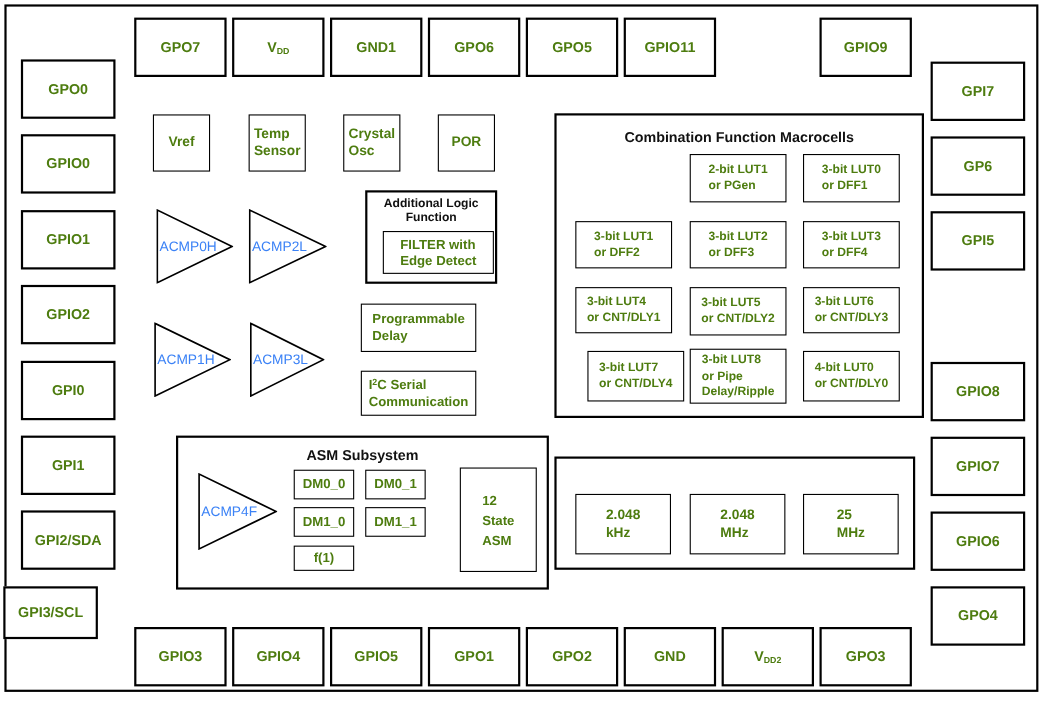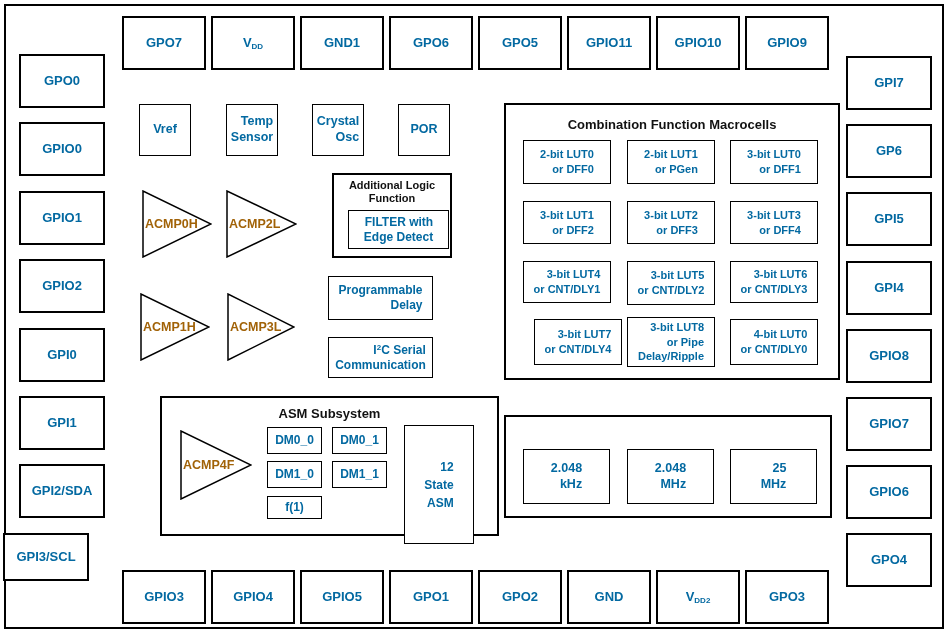--- a/index.html
+++ b/index.html
@@ -6,71 +6,69 @@
   .canvas{
     position:relative;width:952px;height:641px;background:#ffffff;
     font-family:"Liberation Sans",sans-serif;color:#111;overflow:hidden;
   }
   .chip-outline{
     position:absolute;left:4px;top:4px;width:940px;height:625px;
     border:2px solid #000;background:#fff;box-sizing:border-box;
   }
   .box{
     position:absolute;box-sizing:border-box;background:#fff;border:2px solid #000;
-    display:flex;align-items:center;justify-content:center;text-align:right;
-    font-weight:bold;color:#0369a1;white-space:pre-line;line-height:1.25;
+    display:flex;align-items:center;justify-content:center;text-align:left;
+    font-weight:bold;color:#4d7c0f;white-space:pre-line;line-height:1.25;
   }
   .pin{font-size:13px;}
   .ana{font-size:12.5px;border-width:1.5px;}
   .mid{font-size:12px;border-width:1.5px;}
   .cell{font-size:11px;border-width:1.5px;line-height:1.35;}
   .panel{
     position:absolute;box-sizing:border-box;background:#fff;border:2px solid #000;margin-left:20px;
   }
   .panel-title{
     position:absolute;left:0;width:100%;text-align:center;font-size:13px;
     font-weight:bold;color:#111;white-space:pre-line;line-height:1.2;
   }
   .tri{position:absolute;}
   .tri svg{position:absolute;left:0;top:0;}
   .tri-label{
     position:absolute;left:3px;top:50%;transform:translateY(-50%);
-    font-size:12.5px;font-weight:bold;color:#a16207;text-align:center;
+    font-size:12.5px;font-weight:normal;color:#3b82f6;text-align:center;
   }
   sub.sub{font-size:8px;font-weight:bold;vertical-align:-2px;}
   sup.sup{font-size:8px;font-weight:bold;vertical-align:4px;}
 </style>
 </head>
 <body>
 
 <div class="canvas">
   <div class="chip-outline"></div>
 
   <div class="box pin" style="left:122px;top:16px;width:84px;height:54px"><span>GPO7</span></div>
   <div class="box pin" style="left:211px;top:16px;width:84px;height:54px"><span><span>V</span><sub class="sub">DD</sub></span></div>
   <div class="box pin" style="left:300px;top:16px;width:84px;height:54px"><span>GND1</span></div>
   <div class="box pin" style="left:389px;top:16px;width:84px;height:54px"><span>GPO6</span></div>
   <div class="box pin" style="left:478px;top:16px;width:84px;height:54px"><span>GPO5</span></div>
   <div class="box pin" style="left:567px;top:16px;width:84px;height:54px"><span>GPIO11</span></div>
-  <div class="box pin" style="left:656px;top:16px;width:84px;height:54px"><span>GPIO10</span></div>
   <div class="box pin" style="left:745px;top:16px;width:84px;height:54px"><span>GPIO9</span></div>
 
   <div class="box pin" style="left:19px;top:54px;width:86px;height:54px"><span>GPO0</span></div>
   <div class="box pin" style="left:19px;top:122px;width:86px;height:54px"><span>GPIO0</span></div>
   <div class="box pin" style="left:19px;top:191px;width:86px;height:54px"><span>GPIO1</span></div>
   <div class="box pin" style="left:19px;top:259px;width:86px;height:54px"><span>GPIO2</span></div>
   <div class="box pin" style="left:19px;top:328px;width:86px;height:54px"><span>GPI0</span></div>
   <div class="box pin" style="left:19px;top:396px;width:86px;height:54px"><span>GPI1</span></div>
   <div class="box pin" style="left:19px;top:464px;width:86px;height:54px"><span>GPI2/SDA</span></div>
   <div class="box pin" style="left:3px;top:533px;width:86px;height:48px"><span>GPI3/SCL</span></div>
 
   <div class="box pin" style="left:846px;top:56px;width:86px;height:54px"><span>GPI7</span></div>
   <div class="box pin" style="left:846px;top:124px;width:86px;height:54px"><span>GP6</span></div>
   <div class="box pin" style="left:846px;top:192px;width:86px;height:54px"><span>GPI5</span></div>
-  <div class="box pin" style="left:846px;top:261px;width:86px;height:54px"><span>GPI4</span></div>
   <div class="box pin" style="left:846px;top:329px;width:86px;height:54px"><span>GPIO8</span></div>
   <div class="box pin" style="left:846px;top:397px;width:86px;height:54px"><span>GPIO7</span></div>
   <div class="box pin" style="left:846px;top:465px;width:86px;height:54px"><span>GPIO6</span></div>
   <div class="box pin" style="left:846px;top:533px;width:86px;height:54px"><span>GPO4</span></div>
 
   <div class="box pin" style="left:122px;top:570px;width:84px;height:54px"><span>GPIO3</span></div>
   <div class="box pin" style="left:211px;top:570px;width:84px;height:54px"><span>GPIO4</span></div>
   <div class="box pin" style="left:300px;top:570px;width:84px;height:54px"><span>GPIO5</span></div>
   <div class="box pin" style="left:389px;top:570px;width:84px;height:54px"><span>GPO1</span></div>
   <div class="box pin" style="left:478px;top:570px;width:84px;height:54px"><span>GPO2</span></div>
@@ -119,22 +117,20 @@
 
   <div class="box mid" style="left:328px;top:276px;width:105px;height:44px"><span>Programmable
 Delay</span></div>
 
   <div class="box mid" style="left:328px;top:337px;width:105px;height:41px">
     <span><span>I</span><sup class="sup">2</sup><span>C Serial</span><br><span>Communication</span></span>
   </div>
 
   <div class="panel" style="left:484px;top:103px;width:336px;height:277px">
     <div class="panel-title" style="top:12px">Combination Function Macrocells</div>
-    <div class="box cell" style="left:17px;top:35px;width:88px;height:44px"><span>2-bit LUT0
-or DFF0</span></div>
     <div class="box cell" style="left:121px;top:35px;width:88px;height:44px"><span>2-bit LUT1
 or PGen</span></div>
     <div class="box cell" style="left:224px;top:35px;width:88px;height:44px"><span>3-bit LUT0
 or DFF1</span></div>
     <div class="box cell" style="left:17px;top:96px;width:88px;height:43px"><span>3-bit LUT1
 or DFF2</span></div>
     <div class="box cell" style="left:121px;top:96px;width:88px;height:43px"><span>3-bit LUT2
 or DFF3</span></div>
     <div class="box cell" style="left:224px;top:96px;width:88px;height:43px"><span>3-bit LUT3
 or DFF4</span></div>
@@ -159,21 +155,21 @@
       <svg width="72" height="70" viewBox="0 0 72 70">
           <polygon points="1,1 1,69 71,35" fill="#ffffff" stroke="#000000" stroke-width="1.5"></polygon>
         </svg>
       <span class="tri-label">ACMP4F</span>
     </div>
     <div class="box mid" style="left:105px;top:29px;width:55px;height:27px"><span>DM0_0</span></div>
     <div class="box mid" style="left:170px;top:29px;width:55px;height:27px"><span>DM0_1</span></div>
     <div class="box mid" style="left:105px;top:63px;width:55px;height:27px"><span>DM1_0</span></div>
     <div class="box mid" style="left:170px;top:63px;width:55px;height:27px"><span>DM1_1</span></div>
     <div class="box mid" style="left:105px;top:98px;width:55px;height:23px"><span>f(1)</span></div>
-    <div class="box mid" style="left:242px;top:27px;width:70px;height:119px;line-height:1.5"><span>12
+    <div class="box mid" style="left:256px;top:27px;width:70px;height:95px;line-height:1.5"><span>12
 State
 ASM</span></div>
   </div>
 
   <div class="panel" style="left:484px;top:415px;width:328px;height:103px">
     <div class="box ana" style="left:17px;top:32px;width:87px;height:55px"><span>2.048
 kHz</span></div>
     <div class="box ana" style="left:121px;top:32px;width:87px;height:55px"><span>2.048
 MHz</span></div>
     <div class="box ana" style="left:224px;top:32px;width:87px;height:55px"><span>25

